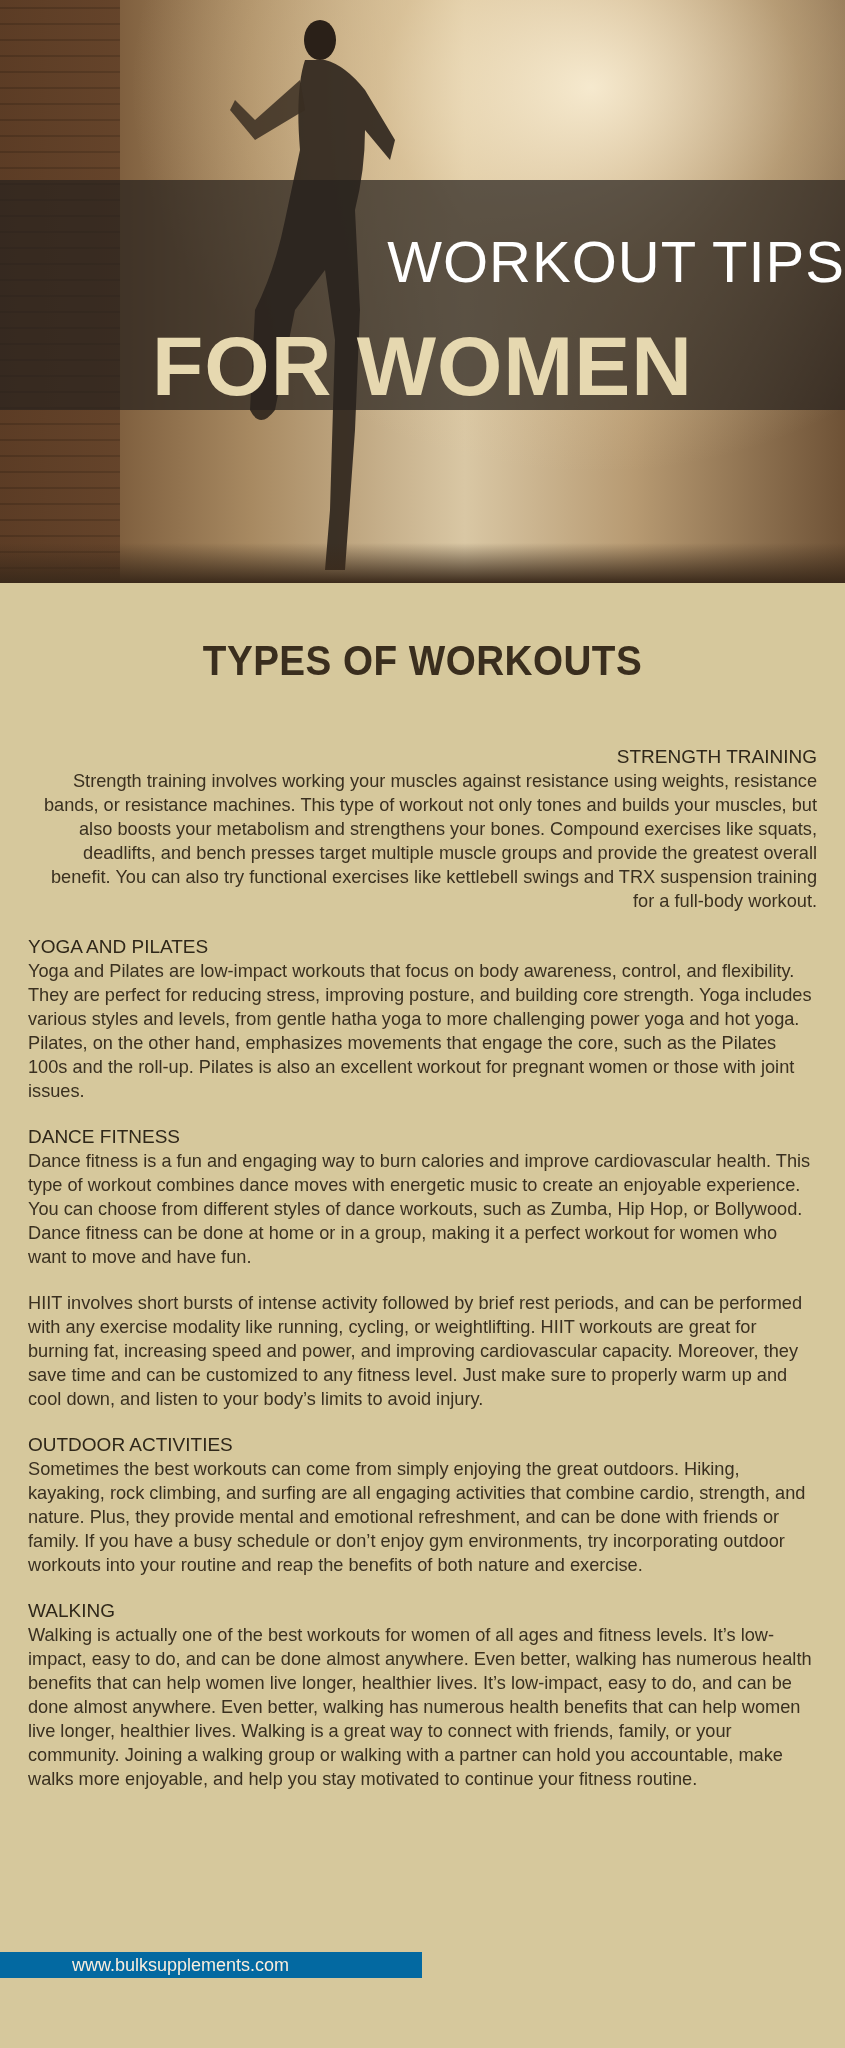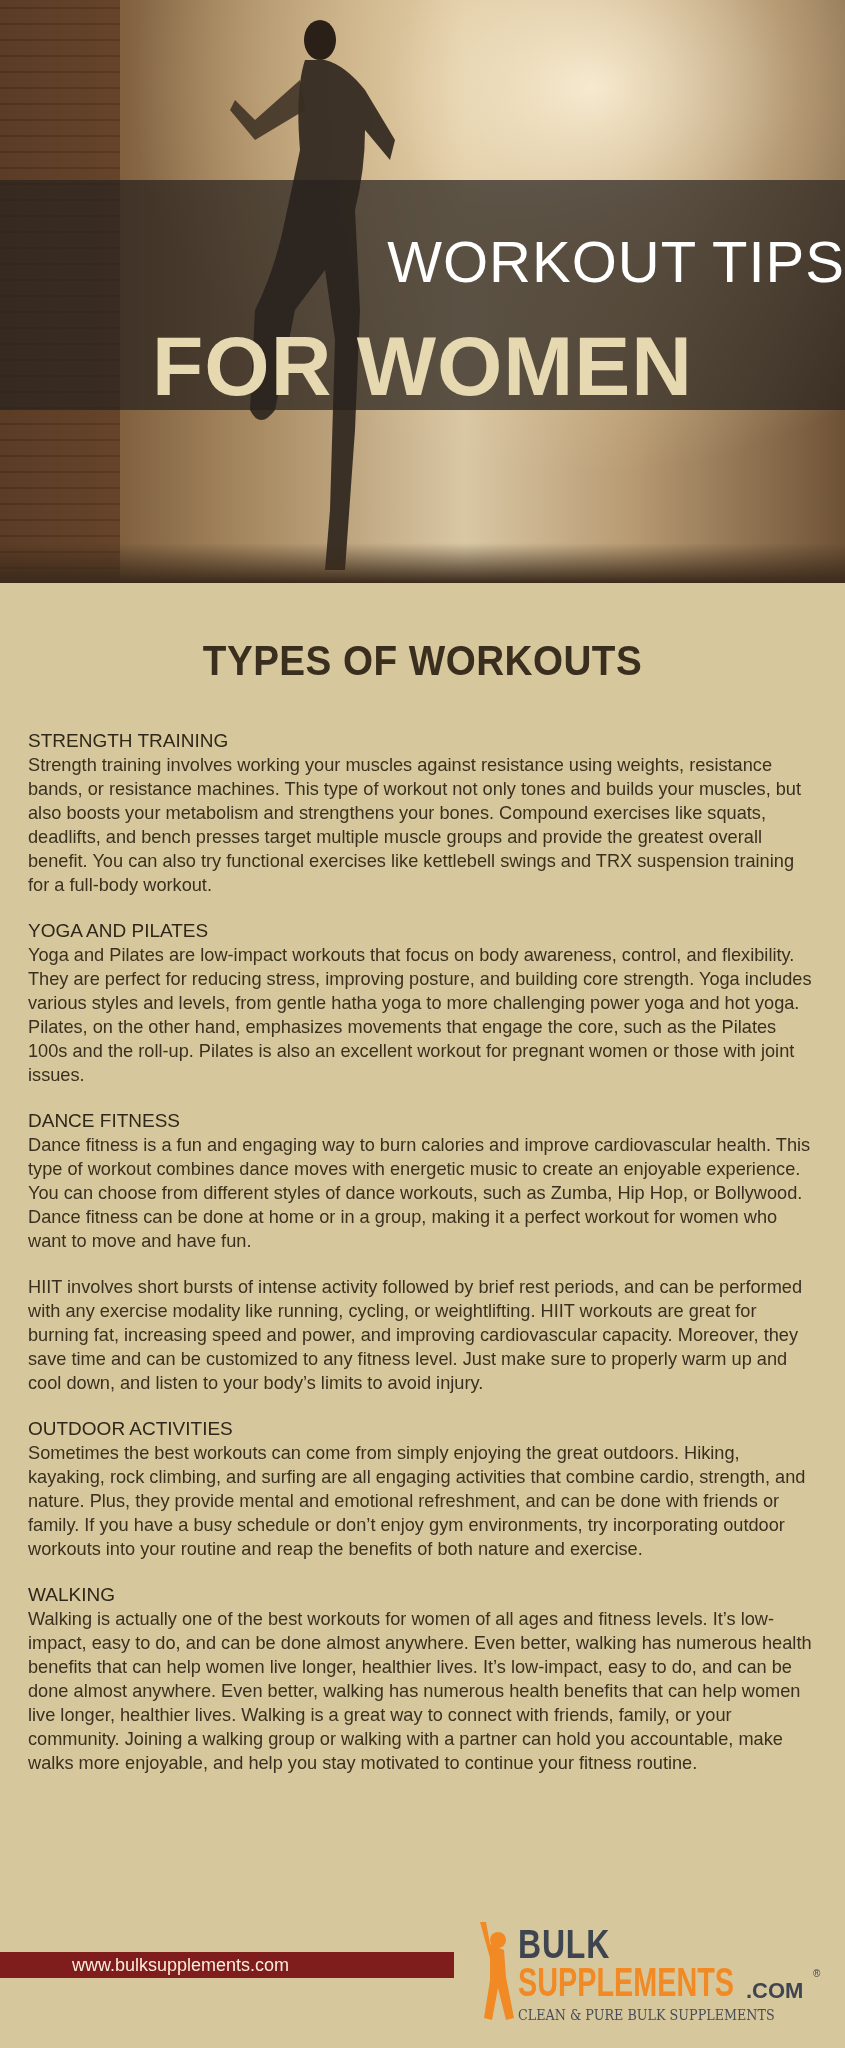--- a/index.html
+++ b/index.html
@@ -14,21 +14,21 @@
   .hero .figure{position:absolute;left:215px;top:10px;width:180px;height:570px;}
   .hero .band{position:absolute;left:0;top:180px;width:845px;height:230px;background:rgba(40,35,30,0.72);}
   .hero .t1{position:absolute;left:0;width:845px;top:228px;text-align:right;color:#ffffff;font-size:58px;letter-spacing:1px;}
   .hero .t2{position:absolute;left:0;width:845px;top:318px;text-align:center;color:#e6d8b0;font-size:84px;font-weight:bold;letter-spacing:1px;}
   .content{padding:0 28px;}
   .types-title{text-align:center;color:#3a2e1e;font-size:42px;margin:48px 0 0 0;height:60px;line-height:60px;letter-spacing:0.5px;transform:scaleX(0.92);}
   .section{margin-top:0;}
   .sec-h{color:#2f2719;font-size:19px;line-height:24px;text-transform:uppercase;}
   .sec-p{color:#3a3020;font-size:18.2px;line-height:24px;margin:0;}
   .footer{position:absolute;left:0;top:1920px;width:845px;height:128px;}
-  .urlbar{position:absolute;left:0;top:32px;width:422px;height:26px;background:#7f1d1d;padding-left:32px;}
+  .urlbar{position:absolute;left:0;top:32px;width:422px;height:26px;background:#0369a1;}
   .urlbar span{position:absolute;left:72px;top:3px;color:#fbeede;font-size:18px;}
   .logo{position:absolute;left:476px;top:0;width:360px;height:110px;}
   .logo .bulk{position:absolute;left:42px;top:2px;color:#3e4450;font-size:40px;font-weight:bold;letter-spacing:1px;transform:scaleX(0.8);transform-origin:left;}
   .logo .supp{position:absolute;left:42px;top:40px;color:#f18a24;font-size:40px;font-weight:bold;letter-spacing:0px;transform:scaleX(0.72);transform-origin:left;}
   .logo .com{position:absolute;left:270px;top:58px;color:#3e4450;font-size:22px;font-weight:bold;}
   .logo .reg{position:absolute;left:337px;top:48px;color:#3e4450;font-size:10px;}
   .logo .tag{position:absolute;left:42px;top:86px;color:#4a4d55;font-size:15px;font-family:"DejaVu Serif",serif;transform:scaleX(0.85);transform-origin:left;}
 </style>
 </head>
 <body>
@@ -42,21 +42,21 @@
   </svg>
   <div class="floor"></div>
   <div class="band"></div>
   <div class="t1">WORKOUT TIPS</div>
   <div class="t2">FOR WOMEN</div>
 </div>
 
 <div class="content">
   <h1 class="types-title">TYPES OF WORKOUTS</h1>
 
-  <div class="section" style="margin-top:38px;">
+  <div class="section" style="margin-top:54px;text-align:right;">
     <div class="sec-h">STRENGTH TRAINING</div>
     <p class="sec-p">Strength training involves working your muscles against resistance using weights, resistance bands, or resistance machines. This type of workout not only tones and builds your muscles, but also boosts your metabolism and strengthens your bones. Compound exercises like squats, deadlifts, and bench presses target multiple muscle groups and provide the greatest overall benefit. You can also try functional exercises like kettlebell swings and TRX suspension training for a full-body workout.</p>
   </div>
 
   <div class="section" style="margin-top:22px;">
     <div class="sec-h">YOGA AND PILATES</div>
     <p class="sec-p">Yoga and Pilates are low-impact workouts that focus on body awareness, control, and flexibility. They are perfect for reducing stress, improving posture, and building core strength. Yoga includes various styles and levels, from gentle hatha yoga to more challenging power yoga and hot yoga. Pilates, on the other hand, emphasizes movements that engage the core, such as the Pilates 100s and the roll-up. Pilates is also an excellent workout for pregnant women or those with joint issues.</p>
   </div>
 
   <div class="section" style="margin-top:22px;">
@@ -76,24 +76,13 @@
   <div class="section" style="margin-top:22px;">
     <div class="sec-h">WALKING</div>
     <p class="sec-p">Walking is actually one of the best workouts for women of all ages and fitness levels. It’s low-impact, easy to do, and can be done almost anywhere. Even better, walking has numerous health benefits that can help women live longer, healthier lives. It’s low-impact, easy to do, and can be done almost anywhere. Even better, walking has numerous health benefits that can help women live longer, healthier lives. Walking is a great way to connect with friends, family, or your community. Joining a walking group or walking with a partner can hold you accountable, make walks more enjoyable, and help you stay motivated to continue your fitness routine.</p>
   </div>
 </div>
 
 <div class="footer">
   <div class="urlbar">
     <span>www.bulksupplements.com</span>
   </div>
-  <div class="logo">
-    <svg width="42" height="100" viewBox="0 0 42 100" style="position:absolute;left:0;top:2px;">
-      <circle cx="22" cy="18" r="8" fill="#f18a24"></circle>
-      <path d="M4 0 L10 0 L14 22 L28 28 L30 55 L38 96 L30 98 L22 66 L16 98 L8 96 L14 58 L14 36 Z" fill="#f18a24"></path>
-    </svg>
-    <div class="bulk">BULK</div>
-    <div class="supp">SUPPLEMENTS</div>
-    <div class="com">.COM</div>
-    <div class="reg">®</div>
-    <div class="tag">CLEAN &amp; PURE BULK SUPPLEMENTS</div>
-  </div>
 </div>
 
 </body></html>

